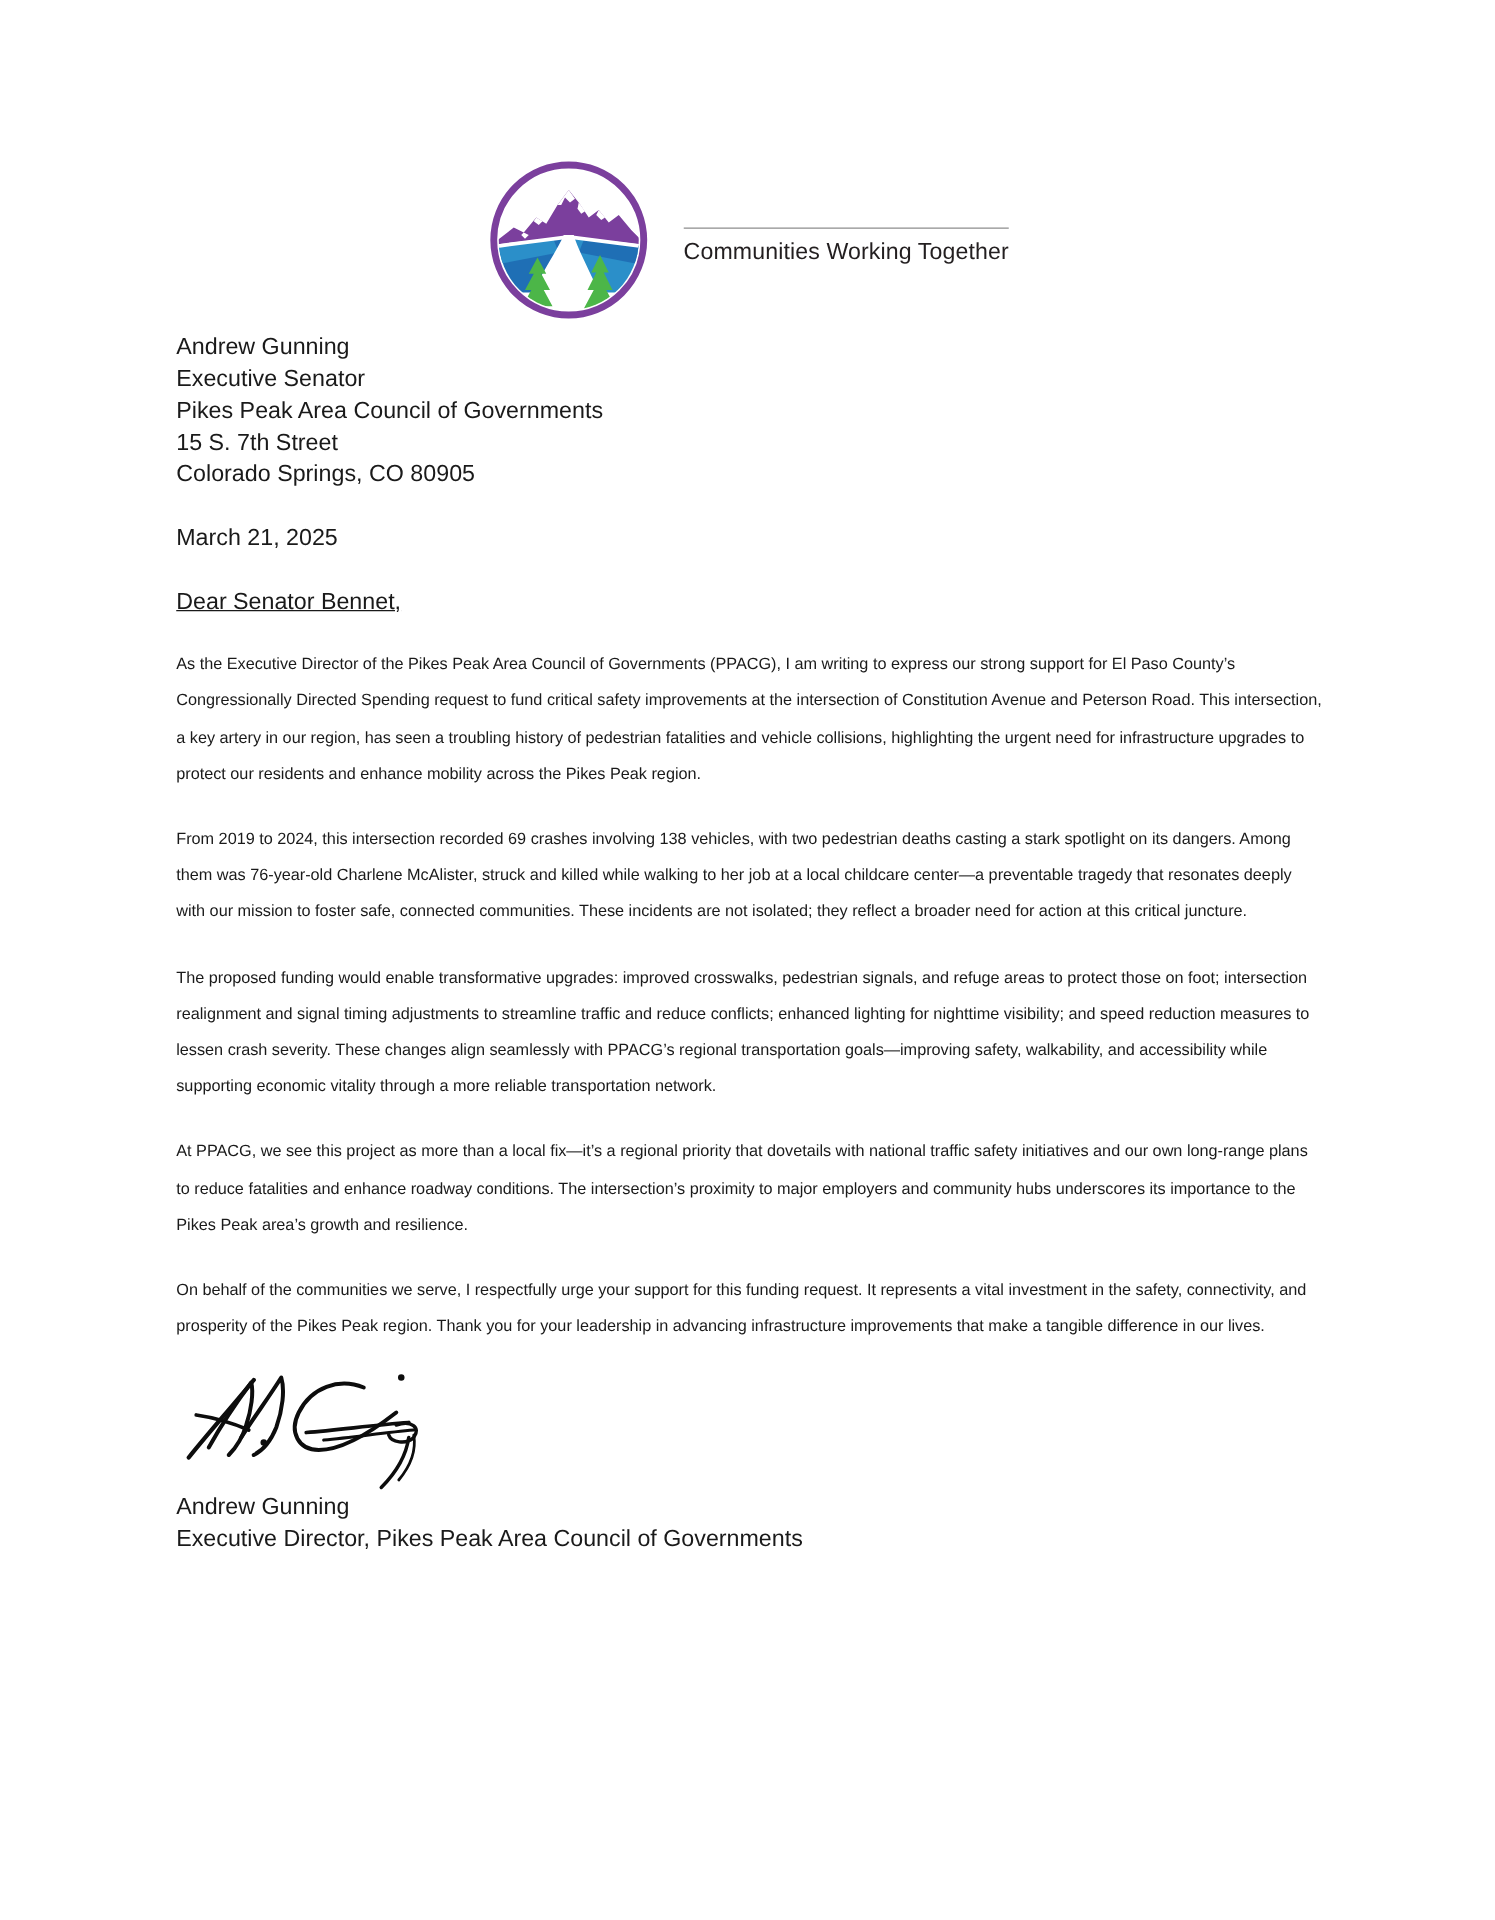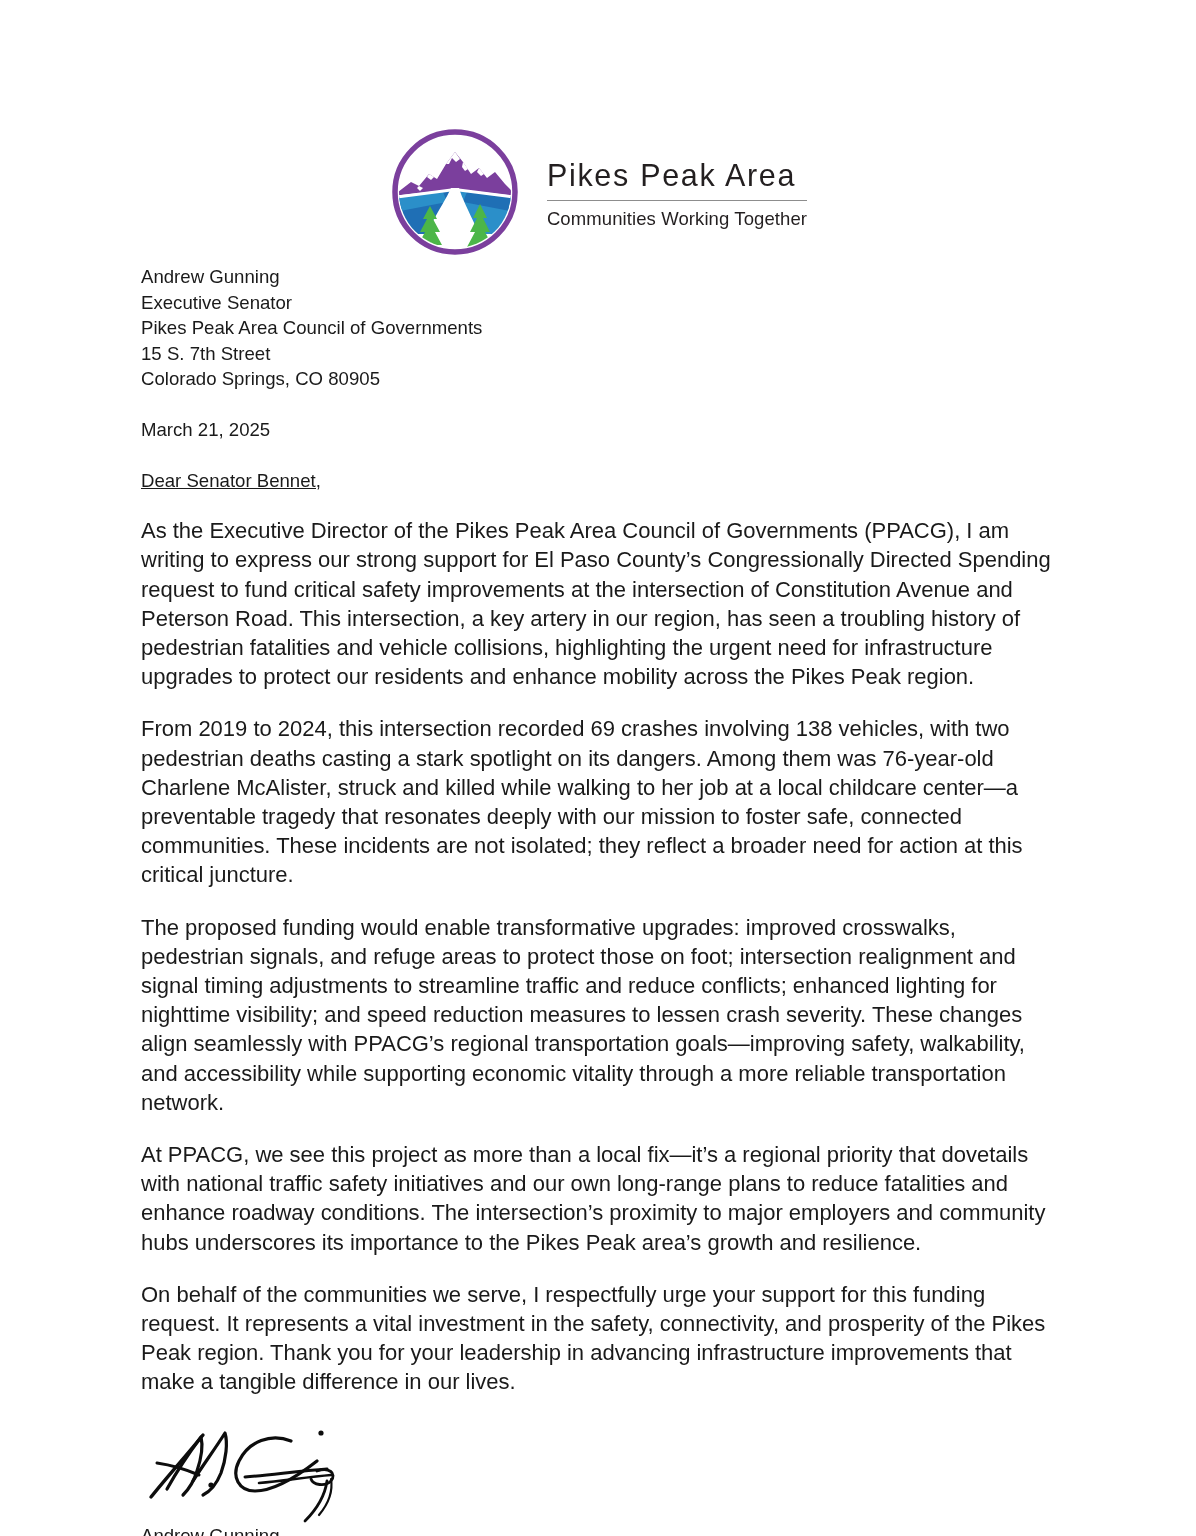--- a/index.html
+++ b/index.html
@@ -93,21 +93,21 @@
     margin-top: 25px;
   }
   .salutation {
     font-size: 18.6px;
     line-height: 25.6px;
     color: #1a1a1a;
     margin-top: 25px;
     text-decoration: underline;
   }
   .para {
-    font-size: 22px;
+    font-size: 13px;
     line-height: 29.2px;
     color: #1a1a1a;
     margin-top: 23px;
     text-align: left;
     letter-spacing: -0.01px;
   }
   .closing {
     font-size: 18.6px;
     line-height: 25.6px;
     color: #1a1a1a;
@@ -185,21 +185,20 @@
             <path d="M91 78 L98 92 L94 92 L101 106 L96 106 L104 121 L78 121 L86 106 L81 106 L88 92 L84 92 Z"></path>
           </g>
           <rect x="89" y="118" width="3" height="8" fill="#4cb648"></rect>
         </g>
 
         <circle cx="66" cy="66" r="60" fill="none" stroke="#7b3f9d" stroke-width="5.5"></circle>
       </svg>
     </div>
 
     <div class="logo-wordmark">
-      <div class="wm-line1">Pikes Peak Area</div>
       <div class="wm-rule"></div>
       <div class="wm-line3">Communities Working Together</div>
     </div>
   </div>
 
   <div class="letter">
 
     <div>
       <div class="addr-line">Andrew Gunning</div>
       <div class="addr-line">Executive Senator</div>

